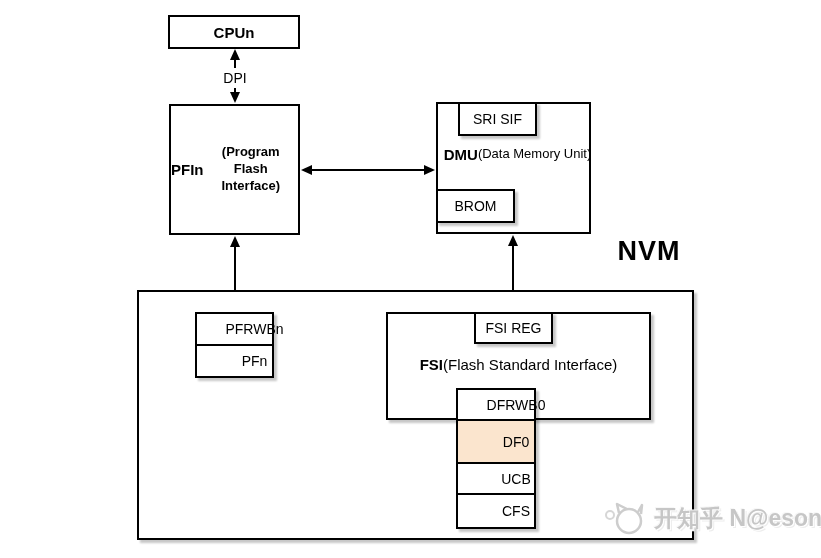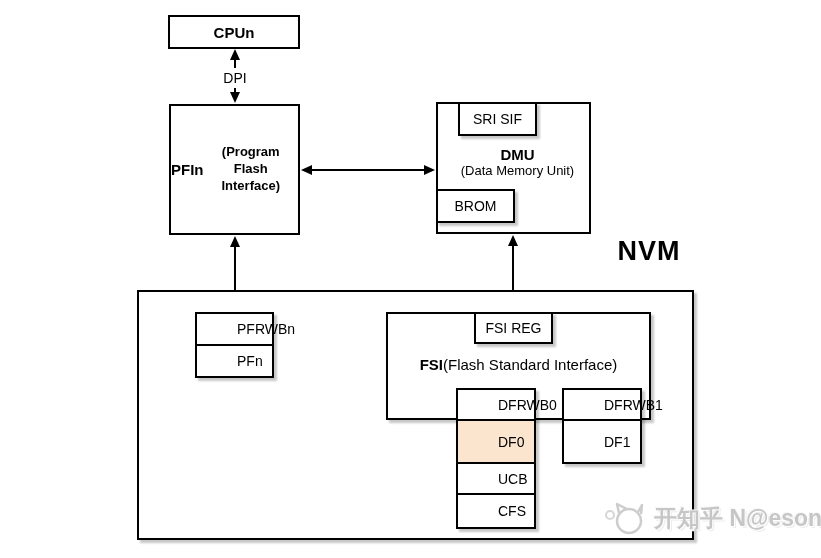--- a/index.html
+++ b/index.html
@@ -9,21 +9,21 @@
   }
   .box{
     position:absolute;border:2px solid #000;background:#fff;
     display:flex;align-items:center;justify-content:center;
     font-size:14px;box-sizing:border-box;z-index:10;text-align:center;
   }
   .shadow{box-shadow:3px 3px 2px rgba(0,0,0,0.22);}
   .bold{font-weight:bold;}
   .stack{position:absolute;border:2px solid #000;background:#fff;box-sizing:border-box;
     display:flex;flex-direction:column;z-index:12;}
-  .cell{display:flex;align-items:center;justify-content:flex-start;font-size:14px;background:#fff;padding-left:40px;}
+  .cell{display:flex;align-items:center;justify-content:center;font-size:14px;background:#fff;padding-left:40px;}
   .cell.divider{border-bottom:2px solid #000;}
   .lbl{position:absolute;display:flex;align-items:center;justify-content:center;box-sizing:border-box;}
   #arrows{position:absolute;left:0;top:0;z-index:4;}
   #nvm-title{font-size:27px;font-weight:bold;letter-spacing:1px;}
   #dpi-label{background:#fff;z-index:6;font-size:14px;}
   #fsi-title{z-index:11;font-size:15px;white-space:nowrap;}
   #watermark{
     position:absolute;left:604px;top:499px;z-index:30;display:flex;align-items:center;gap:8px;
     color:#c6c6c6;font-size:23px;font-weight:bold;white-space:nowrap;
     text-shadow:1px 1px 0 #ffffff,2px 2px 0 #ededed,-1px -1px 0 #f7f7f7;
@@ -61,21 +61,21 @@
   <div class="lbl" id="dpi-label" style="left:215px;top:68px;width:40px;height:20px;">
     <span>DPI</span>
   </div>
 
   <div class="box" style="left:169px;top:104px;width:131px;height:131px;flex-direction:row;">
     <span class="bold" style="font-size:15px;">PFIn</span>
     <span class="bold subtitle" style="width:104px;">(Program Flash Interface)</span>
   </div>
 
   <div class="box" style="left:436px;top:102px;width:155px;height:132px;align-items:flex-start;"></div>
-  <div class="lbl" style="left:436px;top:146px;width:163px;flex-direction:column;z-index:11;">
+  <div class="lbl" style="left:436px;top:146px;width:163px;flex-direction:row;z-index:11;">
     <span class="bold" style="font-size:15px;">DMU</span>
     <span class="subtitle">(Data Memory Unit)</span>
   </div>
   <div class="box shadow" style="left:458px;top:102px;width:79px;height:34px;z-index:11;">
     <span>SRI SIF</span>
   </div>
   <div class="box shadow" style="left:436px;top:189px;width:79px;height:34px;z-index:11;">
     <span>BROM</span>
   </div>
 
@@ -110,28 +110,20 @@
       <span>DF0</span>
     </div>
     <div class="cell divider" style="height:29px;">
       <span>UCB</span>
     </div>
     <div class="cell" style="flex:1;">
       <span>CFS</span>
     </div>
   </div>
 
-  <div class="stack shadow" style="left:562px;top:388px;width:80px;height:76px;">
-    <div class="cell divider" style="height:29px;">
-      <span>DFRWB1</span>
-    </div>
-    <div class="cell" style="flex:1;">
-      <span>DF1</span>
-    </div>
-  </div>
 
   <div id="watermark" style="color: rgb(198, 198, 198);">
     <svg width="42" height="38" viewBox="0 0 42 38">
       <circle cx="25" cy="22" r="12" fill="none" stroke="#cdcdcd" stroke-width="2.5"></circle>
       <path d="M15 14 L13 5 L23 10" fill="none" stroke="#cdcdcd" stroke-width="2.5" stroke-linejoin="round"></path>
       <path d="M34 13 L38 6 L37 15" fill="none" stroke="#cdcdcd" stroke-width="2.5" stroke-linejoin="round"></path>
       <circle cx="6" cy="16" r="4" fill="none" stroke="#d6d6d6" stroke-width="2"></circle>
     </svg>
     <span>开知乎 N@esong</span>
   </div>

